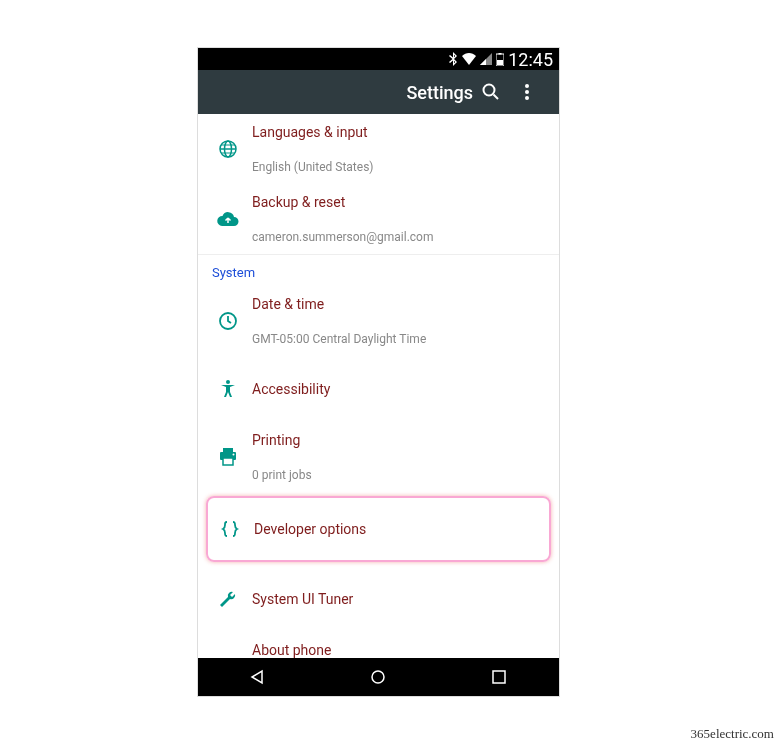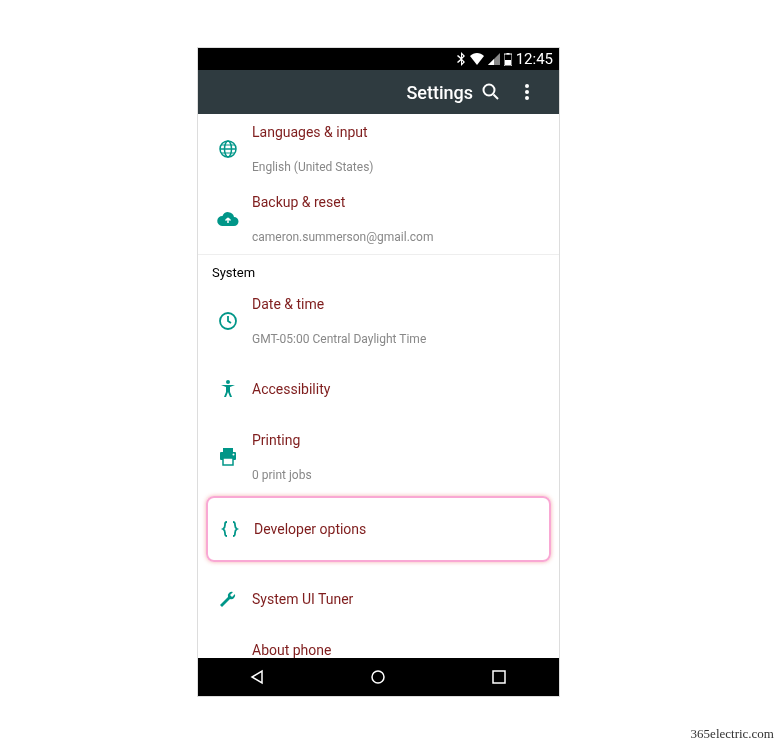--- a/index.html
+++ b/index.html
@@ -21,21 +21,21 @@
     box-shadow: 0 0 0 1px #ddd;
   }
   .status-bar {
     height: 22px;
     background: #000;
     color: #fff;
     display: flex;
     justify-content: flex-end;
     align-items: center;
     padding: 0 6px;
-    font-size: 15px;
+    font-size: 18px;
     gap: 4px;
   }
   .status-bar .icon svg { display:block; }
   .app-bar {
     height: 44px;
     background: #2f3b40;
     color: #fff;
     display: flex;
     align-items: center;
     padding: 0 14px;
@@ -81,21 +81,21 @@
     font-size: 14px;
     color: #7f1d1d;
   }
   .row .sub {
     font-size: 12px;
     color: #888;
     margin-top: 20px;
   }
   .section-header {
     font-size: 13px;
-    color: #000000;
+    color: #1d4ed8;
     padding: 10px 14px 6px 14px;
     border-top: 1px solid #eee;
   }
   .highlight {
     border: 2px solid #f9a8d4;
     border-radius: 8px;
     margin: 4px 8px;
     padding: 8px 6px 8px 2px;
     box-shadow: 0 0 4px rgba(229,57,53,0.4);
   }

